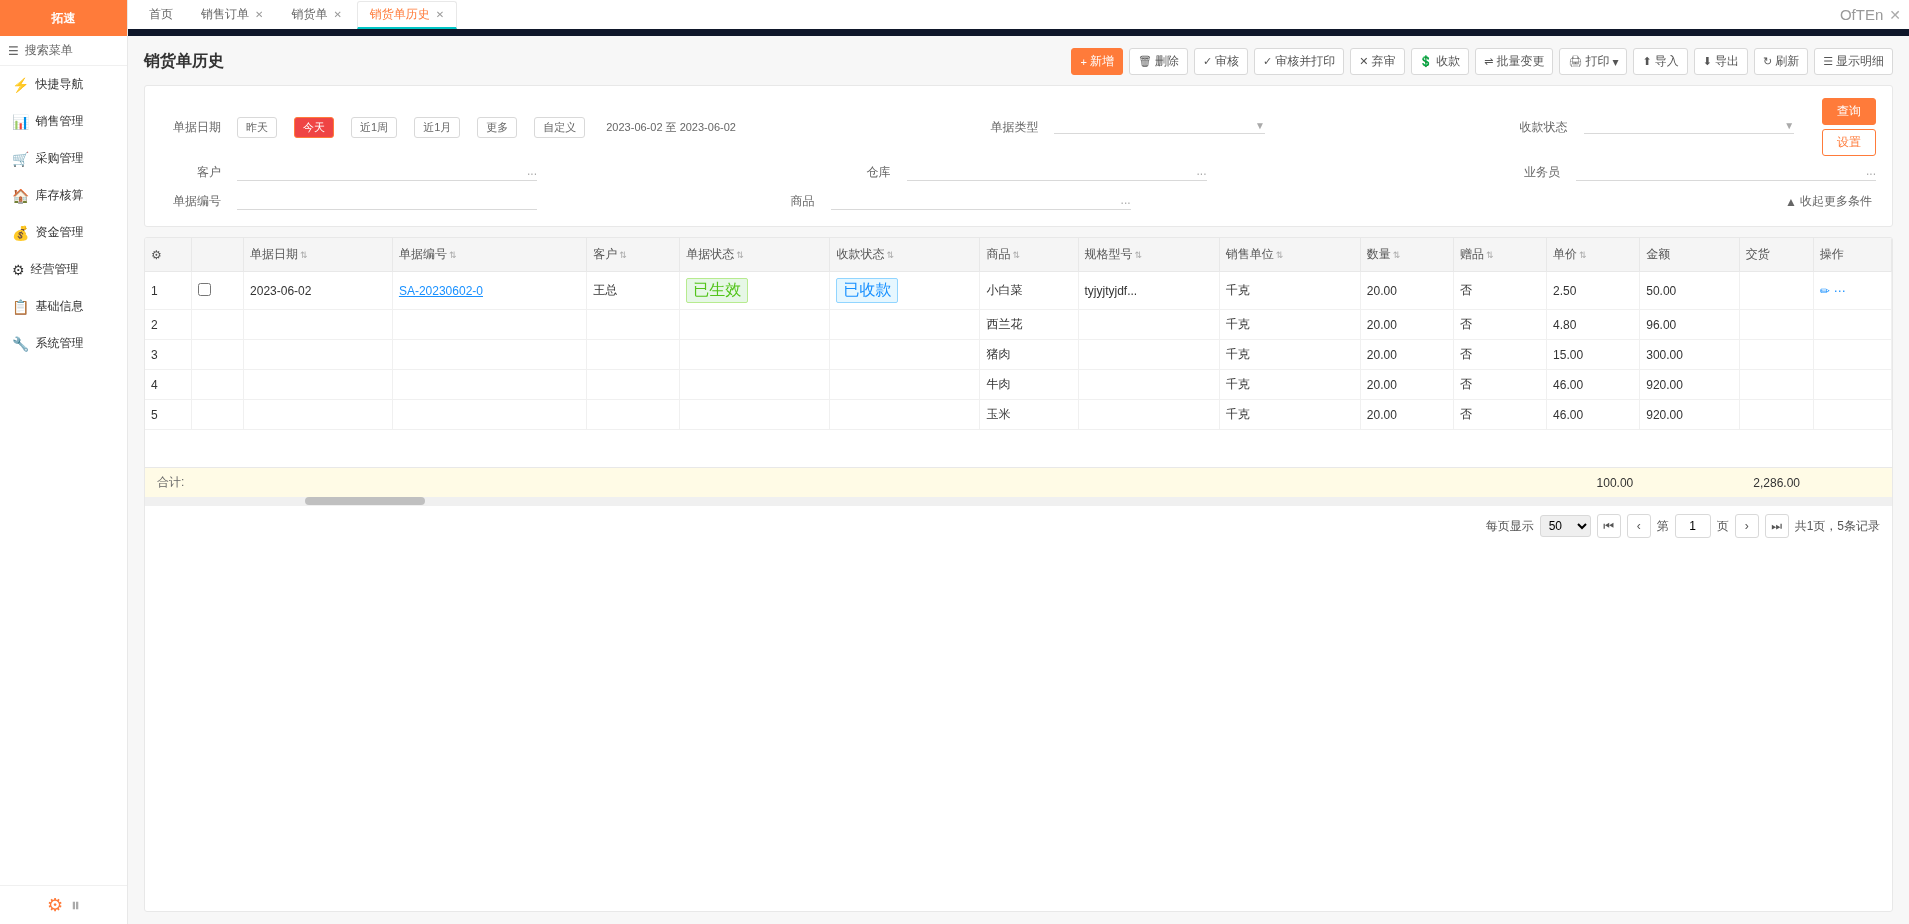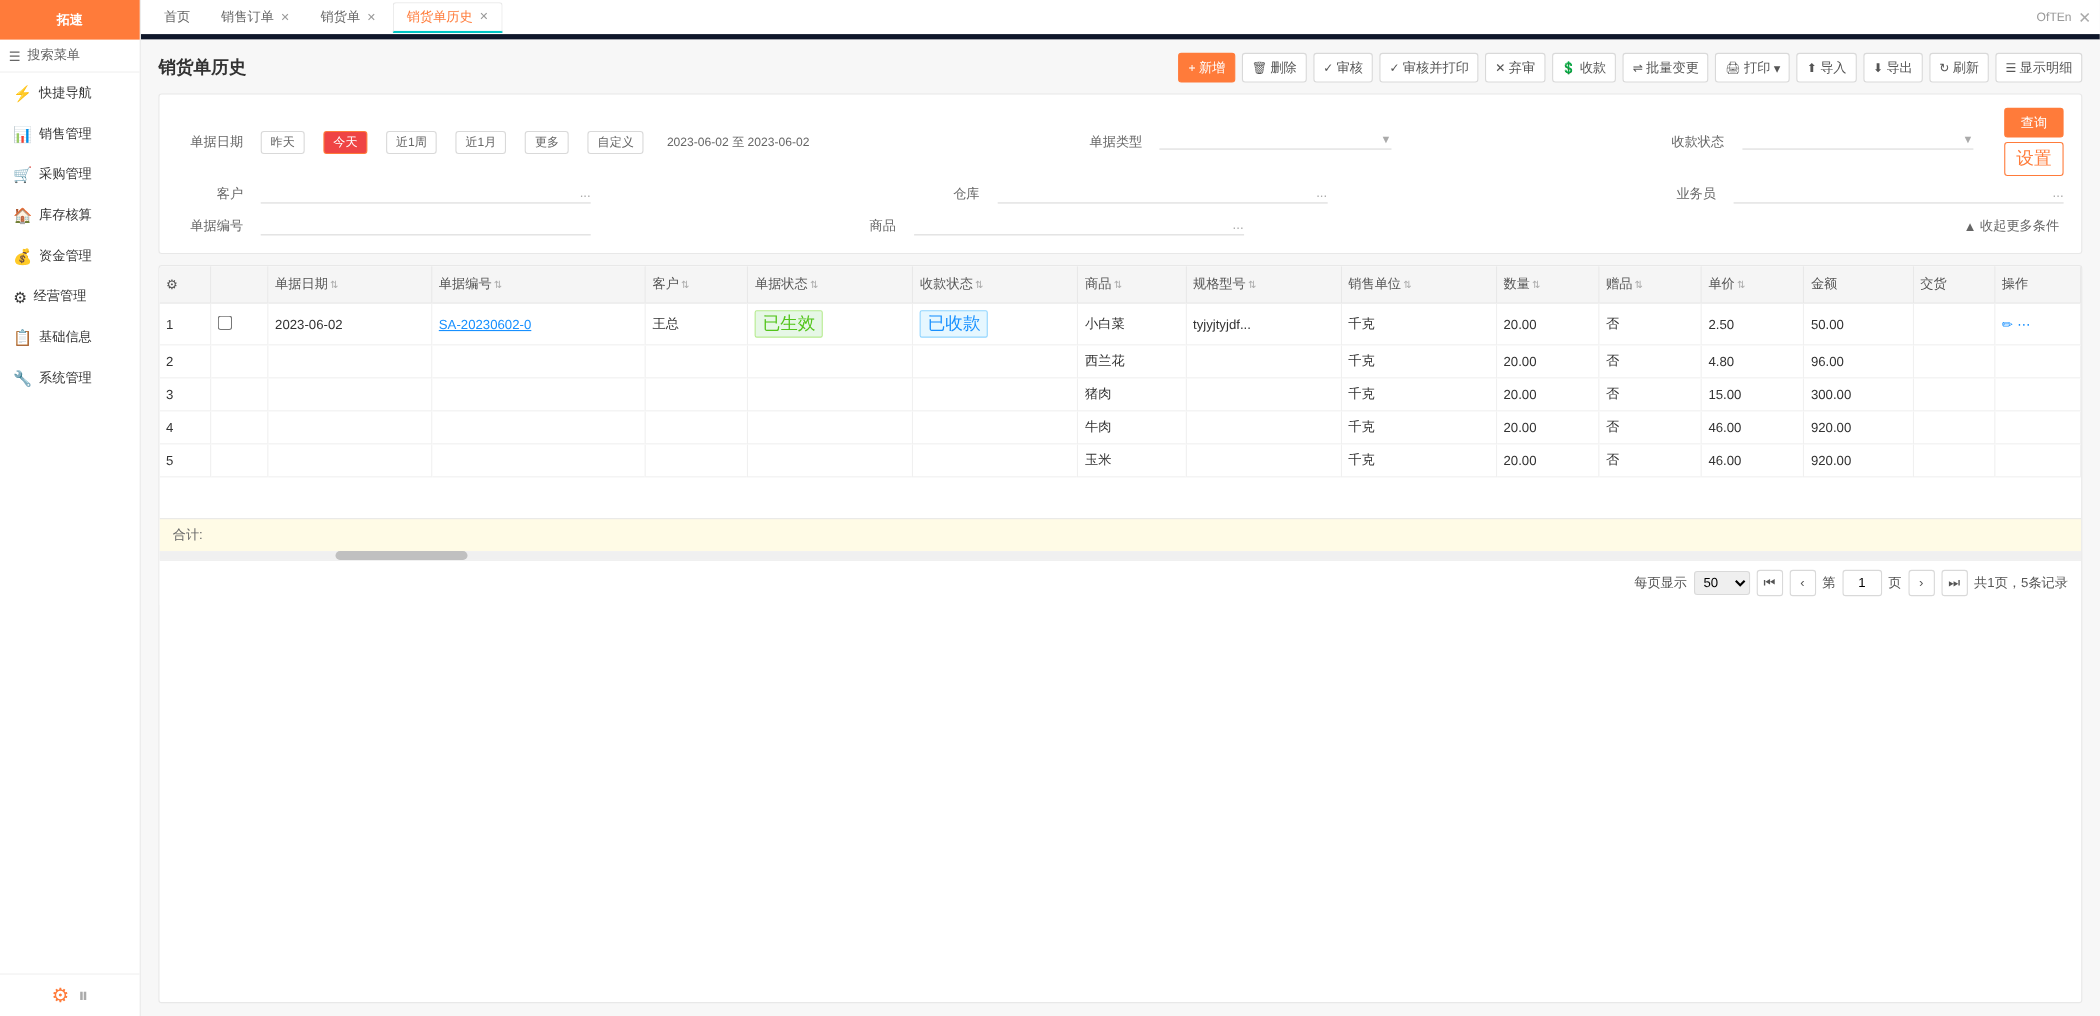--- a/index.html
+++ b/index.html
@@ -57,21 +57,21 @@
       display: flex;
       flex-direction: column;
       overflow: hidden;
     }
 
     
     .tab-bar {
       display: flex;
       align-items: center;
       background: #fff;
-      border-bottom: 5px solid #0f172a;
+      border-bottom: 7px solid #0f172a;
       height: 36px;
       padding: 0 8px;
       gap: 2px;
     }
     .tab {
       display: flex;
       align-items: center;
       padding: 0 12px;
       height: 28px;
       border: 1px solid transparent;
@@ -325,21 +325,21 @@
     }
 
     
     .setting-btn {
       background: #fff;
       border: 1px solid #ff7b3a;
       color: #ff7b3a;
       border-radius: 3px;
       padding: 4px 10px;
       cursor: pointer;
-      font-size: 16px;
+      font-size: 12px;
     }
     .query-btn {
       background: #ff7b3a;
       border: 1px solid #ff7b3a;
       color: #fff;
       border-radius: 3px;
       padding: 4px 14px;
       cursor: pointer;
       font-size: 12px;
     }
@@ -409,21 +409,21 @@
         <div class="tab">
           <span>销货单</span>
           <span class="tab-close">✕</span>
         </div>
         <div class="tab active">
           <span>销货单历史</span>
           <span class="tab-close">✕</span>
         </div>
       </div>
     <div style="margin-left:auto;display:flex;align-items:center;gap:6px">
-      <span style="color:#999;font-size:11px;cursor:pointer">OfTEn</span>
+      <span style="color:#999;font-size:15px;cursor:pointer">OfTEn</span>
       <span style="color:#aaa;cursor:pointer;font-size:14px">✕</span>
     </div>
   </div>
 
   <div class="content">
 
     <div class="page-header">
       <div class="page-title">销货单历史</div>
       <div class="toolbar" id="toolbar-btns">
           <button class="toolbar-btn primary">
@@ -659,20 +659,24 @@
               <td>46.00</td>
               <td>920.00</td>
               <td></td>
               <td></td>
             </tr>
           </tbody>
       </table>
 
       <div class="table-footer">
         <span class="sum-label">合计:</span>
+        <div class="sum-values">
+          <span>100.00</span>
+          <span>2,286.00</span>
+        </div>
       </div>
 
       <div class="scrollbar-area">
         <div class="scrollbar-thumb"></div>
       </div>
 
       <div class="pagination">
         <span>每页显示</span>
         <select class="page-size-select">
           <option>50</option>

